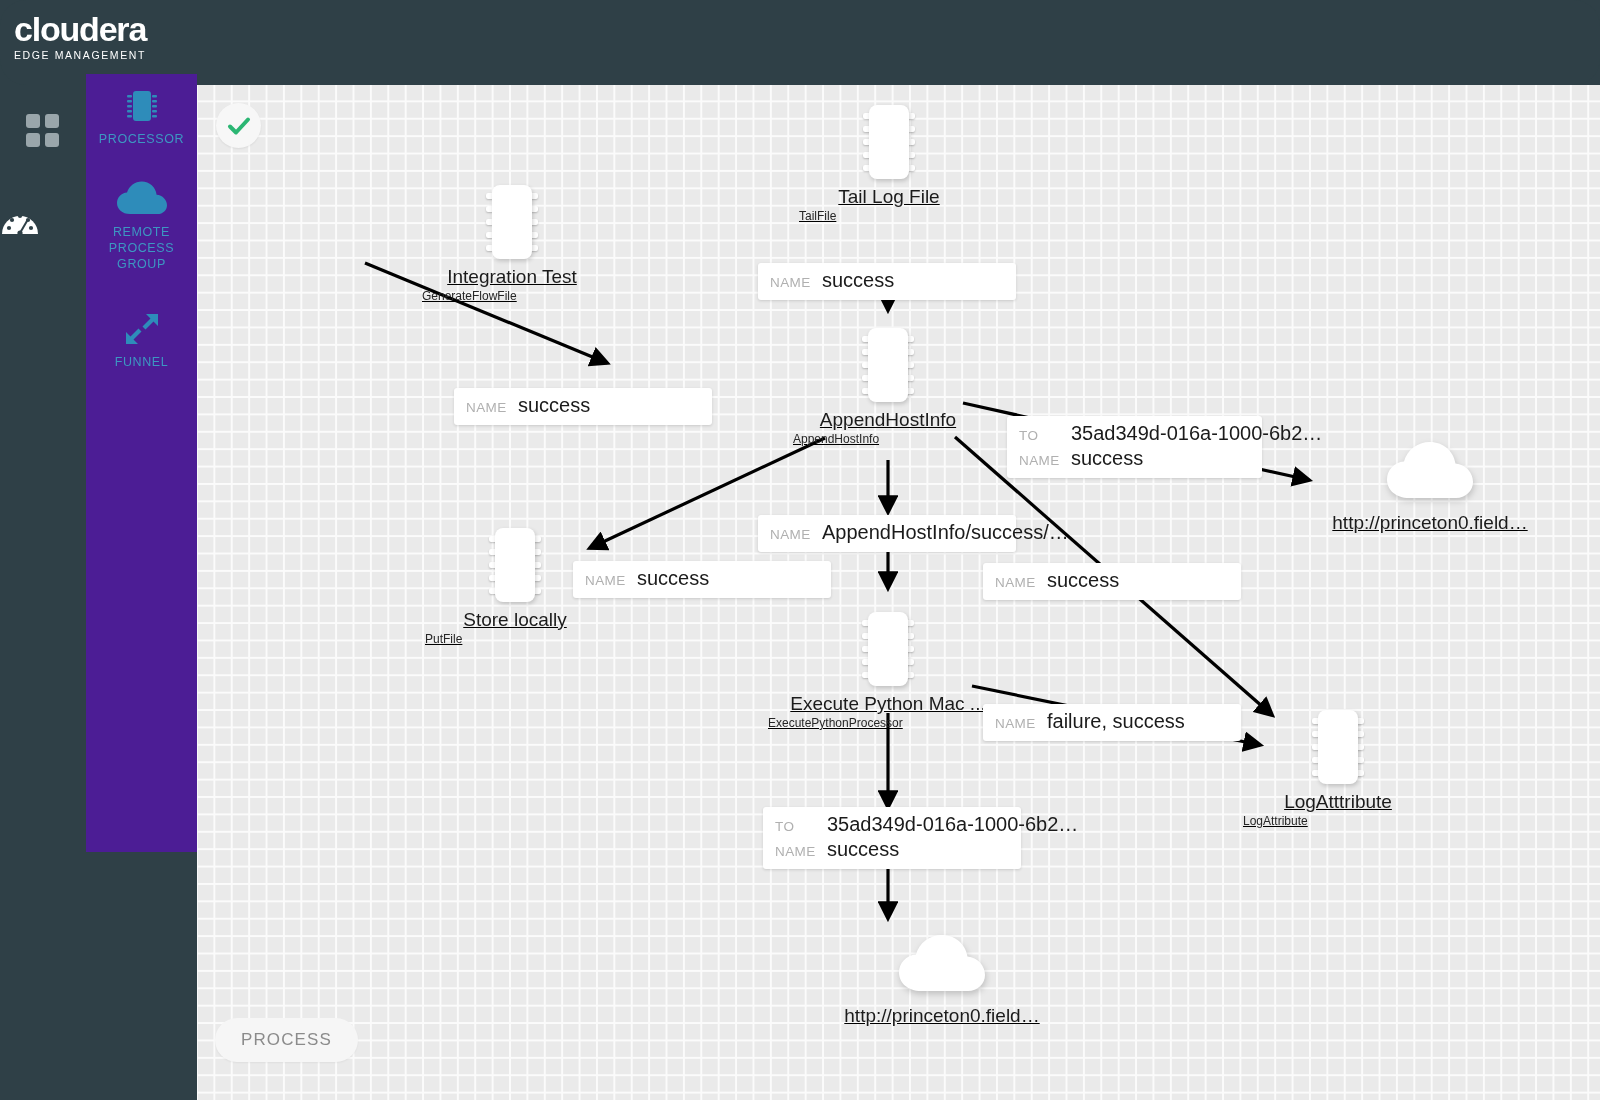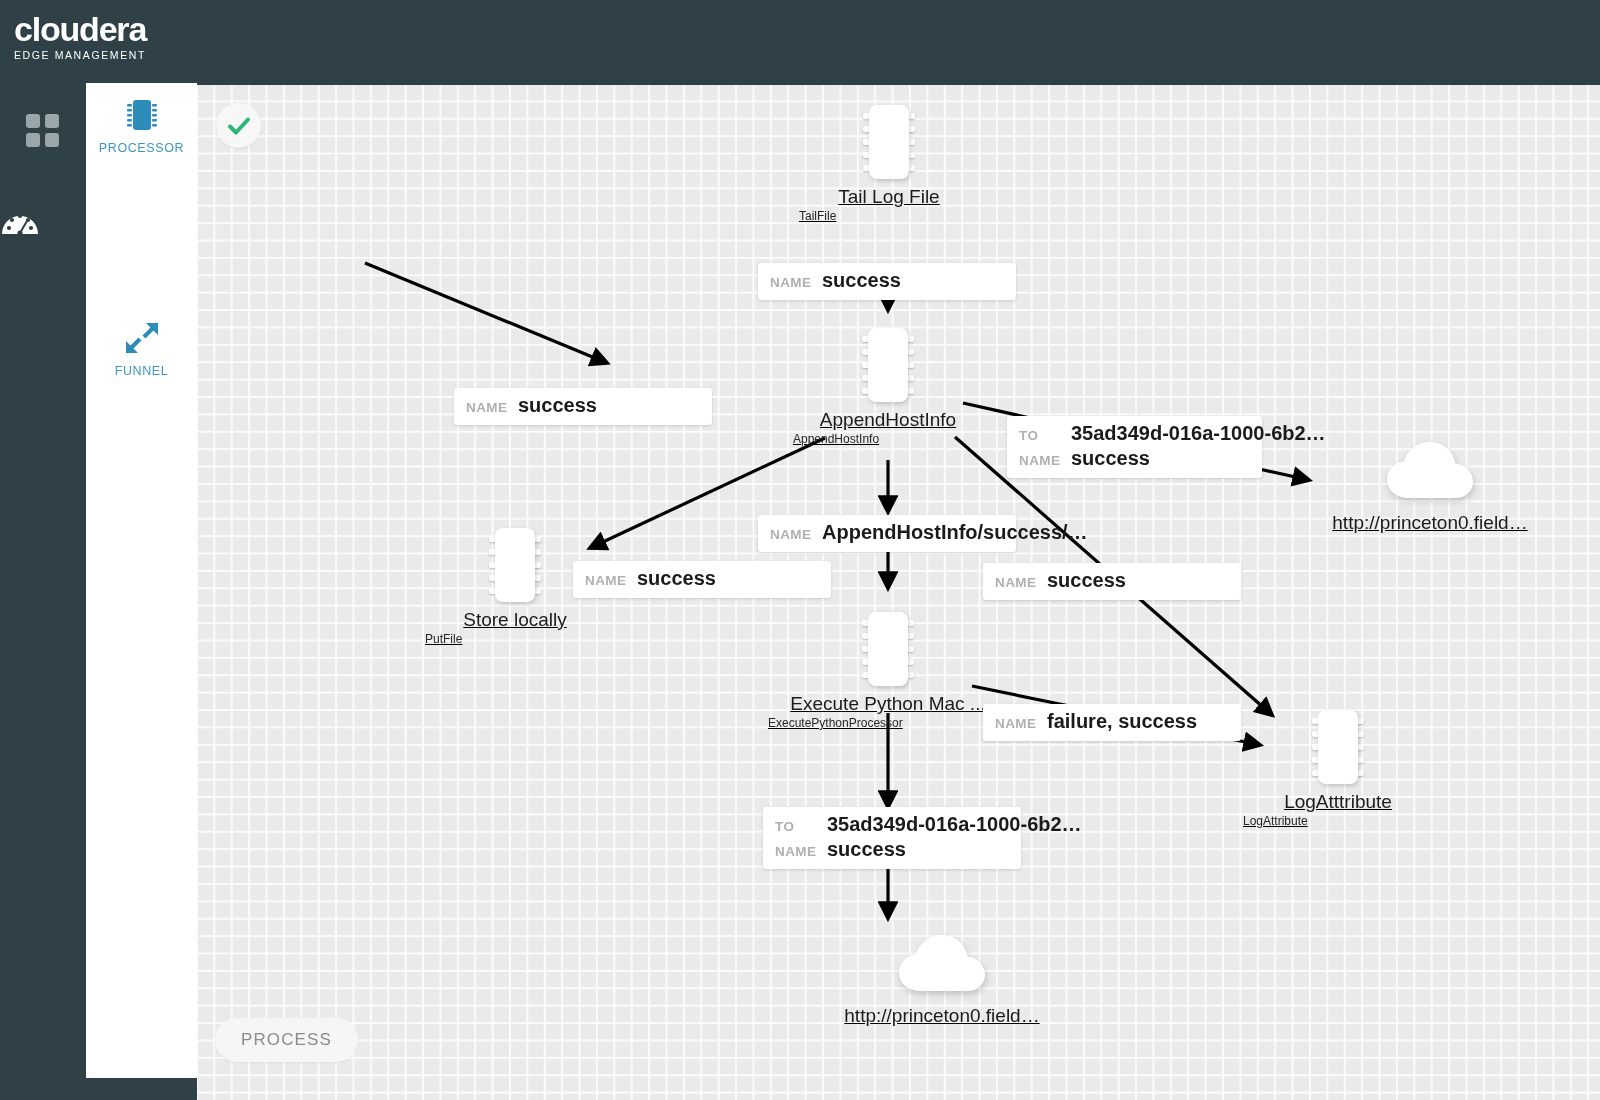--- a/index.html
+++ b/index.html
@@ -50,22 +50,22 @@
     background: #9aa6ab; display: block;
   }
   .grid-icon i:nth-child(1){ left:0; top:0; }
   .grid-icon i:nth-child(2){ left:19px; top:0; }
   .grid-icon i:nth-child(3){ left:0; top:19px; }
   .grid-icon i:nth-child(4){ left:19px; top:19px; }
   .dash-icon { width: 40px; height: 34px; margin: 9px auto 0; }
 
   
   #palette {
-    position: absolute; left: 86px; top: 83px; width: 111px; height: 995px;
-    background: #ffffff;
+    position: absolute; left: 86px; top: 74px; width: 111px; height: 778px;
+    background: #4c1d95;
   }
   .pal-item {
     position: absolute; left: 0; width: 111px; text-align: center; cursor: pointer;
   }
   #pal-processor { top: 12px; }
   #pal-rpg { top: 105px; }
   #pal-funnel { top: 235px; }
   .pal-label {
     color: #3d97c2; font-size: 12.5px; letter-spacing: 0.6px;
     line-height: 16px; margin-top: 5px; font-weight: normal;
@@ -129,21 +129,21 @@
   }
   .node.cloudnode .cloud-wrap {
     width: 90px; height: 62px; margin: 0 auto;
     filter: drop-shadow(1px 3px 3px rgba(0,0,0,0.18));
   }
 
   
   .rel {
     position: absolute; background: #ffffff; border-radius: 3px;
     box-shadow: 0 1px 3px rgba(0,0,0,0.14);
-    padding: 6px 12px; z-index: 5; font-weight: bold;
+    padding: 6px 12px; z-index: 5;
   }
   .rel-row { display: flex; align-items: baseline; white-space: nowrap; line-height: 22px; }
   .rel-key {
     color: #b0b0b0; font-size: 13.5px; letter-spacing: 0.4px;
     width: 52px; flex: 0 0 auto;
   }
   .rel-val { color: #1b1b1b; font-size: 20px; }
 </style>
 </head>
 <body>
@@ -196,20 +196,28 @@
             <rect x="30" y="14" width="5" height="2.6" rx="1"></rect>
             <rect x="30" y="19" width="5" height="2.6" rx="1"></rect>
             <rect x="30" y="24" width="5" height="2.6" rx="1"></rect>
             <rect x="30" y="29" width="5" height="2.6" rx="1"></rect>
           </g>
         </svg>
       </div>
       <div class="pal-label">PROCESSOR</div>
     </div>
 
+    <div class="pal-item" id="pal-rpg">
+      <div class="pal-icon">
+        <svg width="52" height="38" viewBox="0 0 52 38">
+          <path fill="#2e8cba" d="M14 34 C6 34 1 29 1 23 C1 17.5 5.5 13 11 12.6 C13 6 19 1.5 25.8 1.5 C33.5 1.5 39.8 7.3 40.6 14.7 C46.5 15.2 51 19.8 51 25.2 C51 30.2 46.9 34 41.5 34 Z"></path>
+        </svg>
+      </div>
+      <div class="pal-label">REMOTE PROCESS GROUP</div>
+    </div>
 
     <div class="pal-item" id="pal-funnel">
       <div class="pal-icon">
         <svg width="40" height="40" viewBox="0 0 40 40">
           <g fill="#2e8cba">
             <path d="M36 5 L36 17 L31.5 12.5 L23.5 20.5 L20.5 17.5 L28.5 9.5 L24 5 Z"></path>
             <path d="M4 35 L4 23 L8.5 27.5 L16.5 19.5 L19.5 22.5 L11.5 30.5 L16 35 Z"></path>
           </g>
         </svg>
       </div>
@@ -248,20 +256,37 @@
         <path d="M691 760 L691 833"></path>
       </g>
     </svg>
 
     <div id="status-check">
       <svg width="26" height="26" viewBox="0 0 26 26">
         <path d="M4 13.5 L10 19.5 L22 6.5" stroke="#2bb673" stroke-width="4" fill="none" stroke-linecap="round" stroke-linejoin="round"></path>
       </svg>
     </div>
 
+    <div class="node" style="left:225px; top:100px; width:180px;">
+      <div class="chip">
+        <div class="chip-body"></div>
+        <div class="pin l" style="top:8px"></div>
+          <div class="pin l" style="top:21px"></div>
+        <div class="pin l" style="top:34px"></div>
+          <div class="pin l" style="top:47px"></div>
+        <div class="pin l" style="top:60px"></div>
+        <div class="pin r" style="top:8px"></div>
+          <div class="pin r" style="top:21px"></div>
+        <div class="pin r" style="top:34px"></div>
+          <div class="pin r" style="top:47px"></div>
+        <div class="pin r" style="top:60px"></div>
+      </div>
+      <div class="node-title">Integration Test</div>
+      <div class="node-sub">GenerateFlowFile</div>
+    </div>
 
     <div class="node" style="left:602px; top:20px; width:180px;">
       <div class="chip">
         <div class="chip-body"></div>
         <div class="pin l" style="top:8px"></div>
           <div class="pin l" style="top:21px"></div>
         <div class="pin l" style="top:34px"></div>
           <div class="pin l" style="top:47px"></div>
         <div class="pin l" style="top:60px"></div>
         <div class="pin r" style="top:8px"></div>

